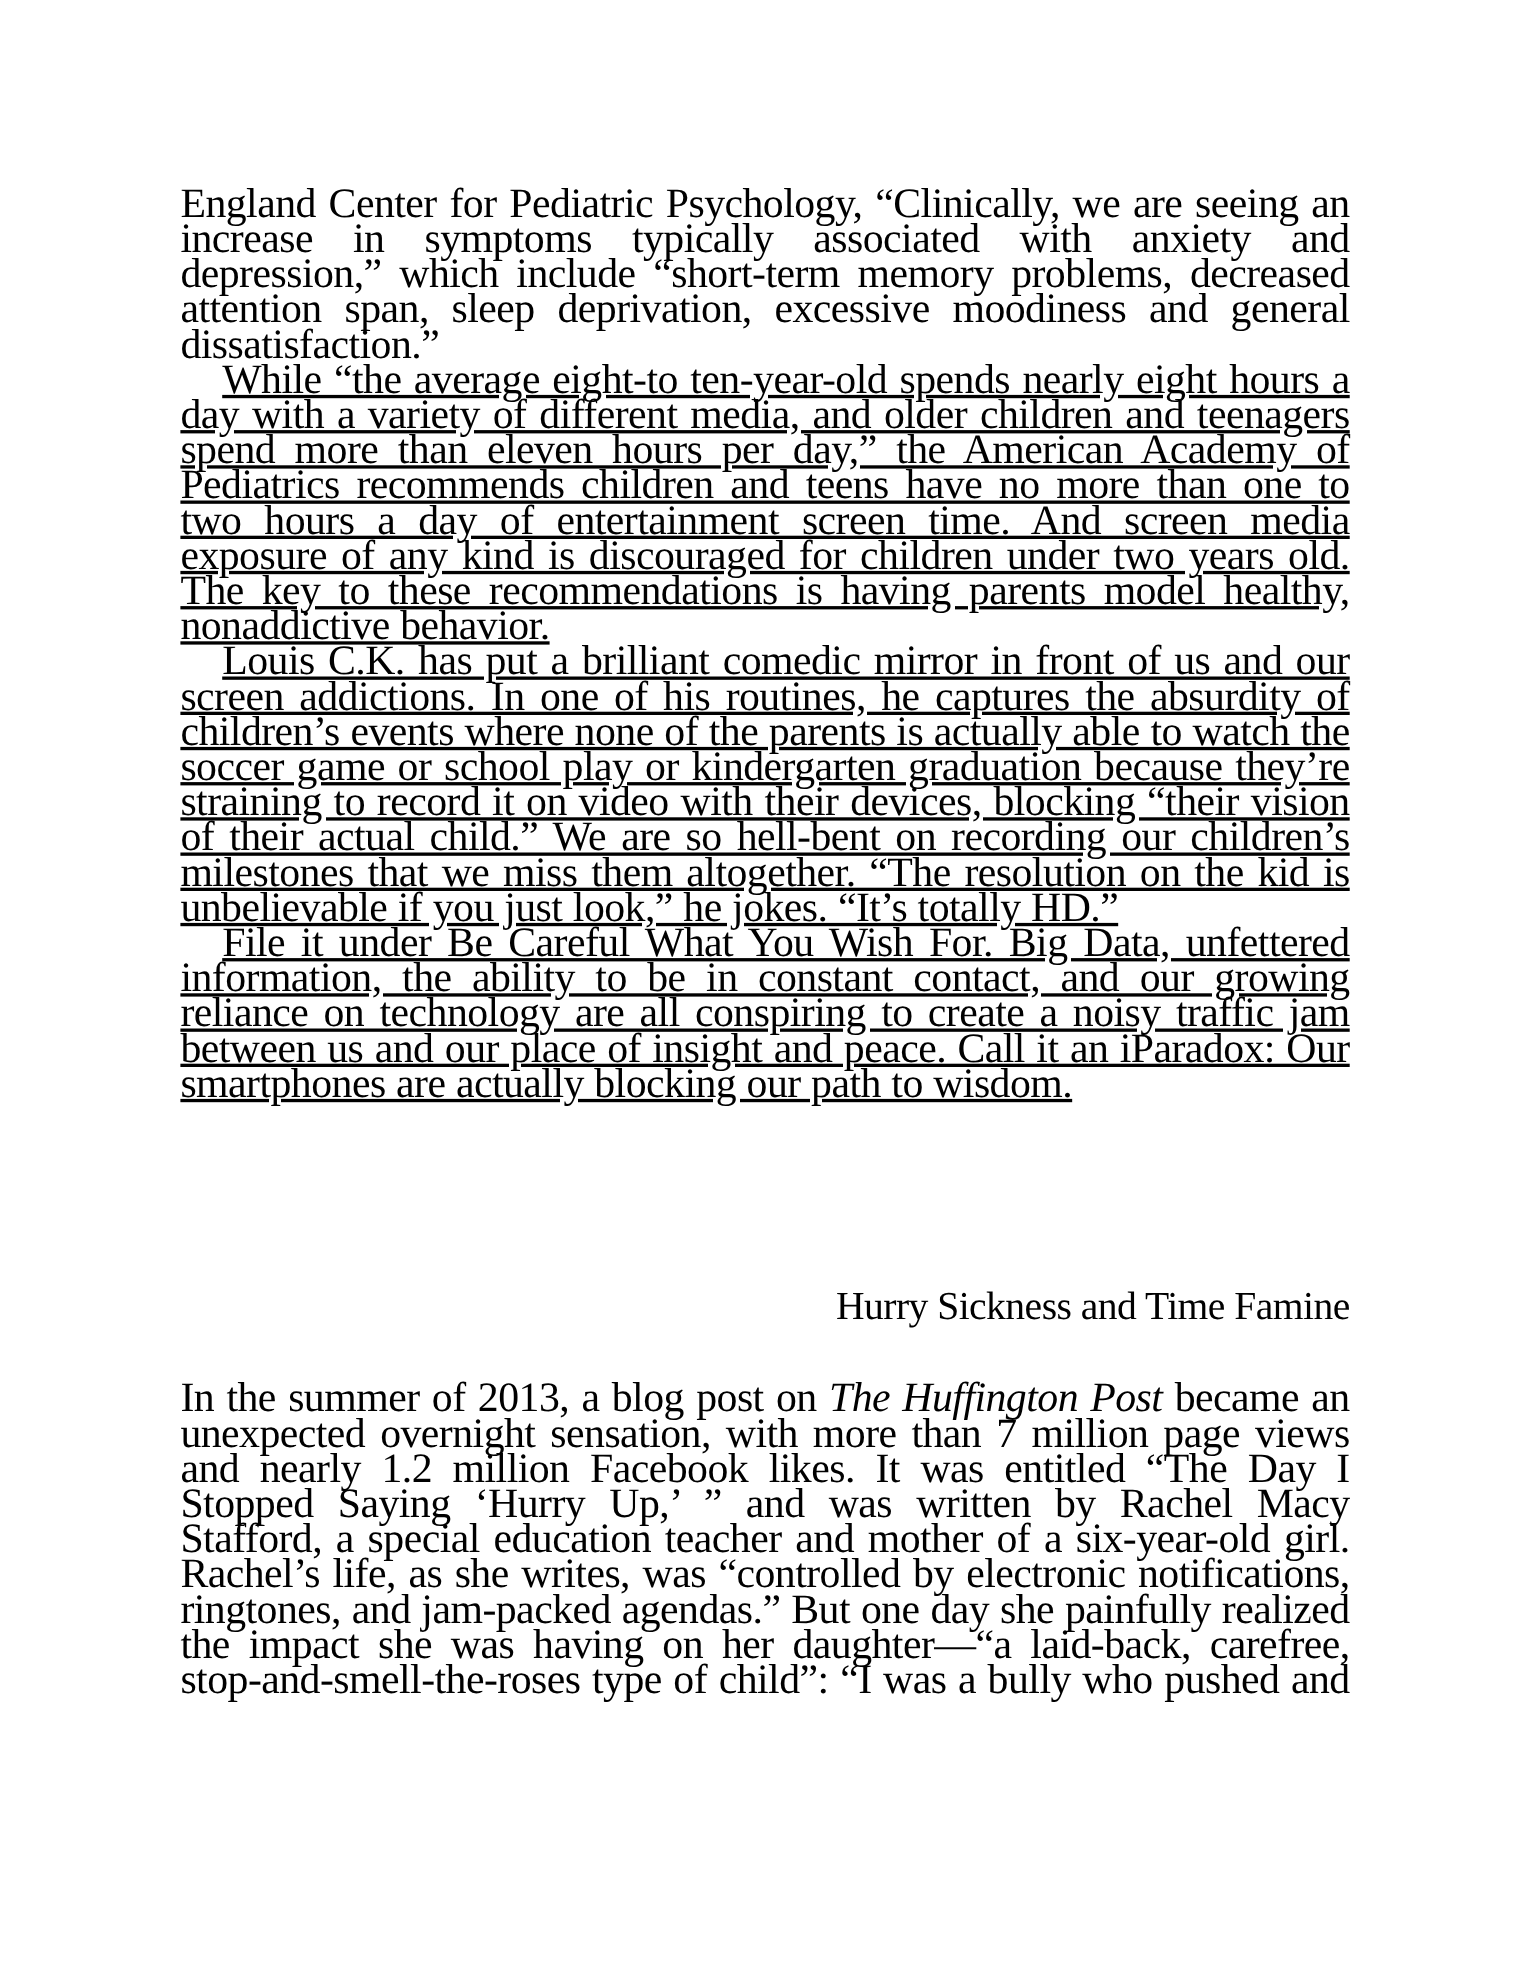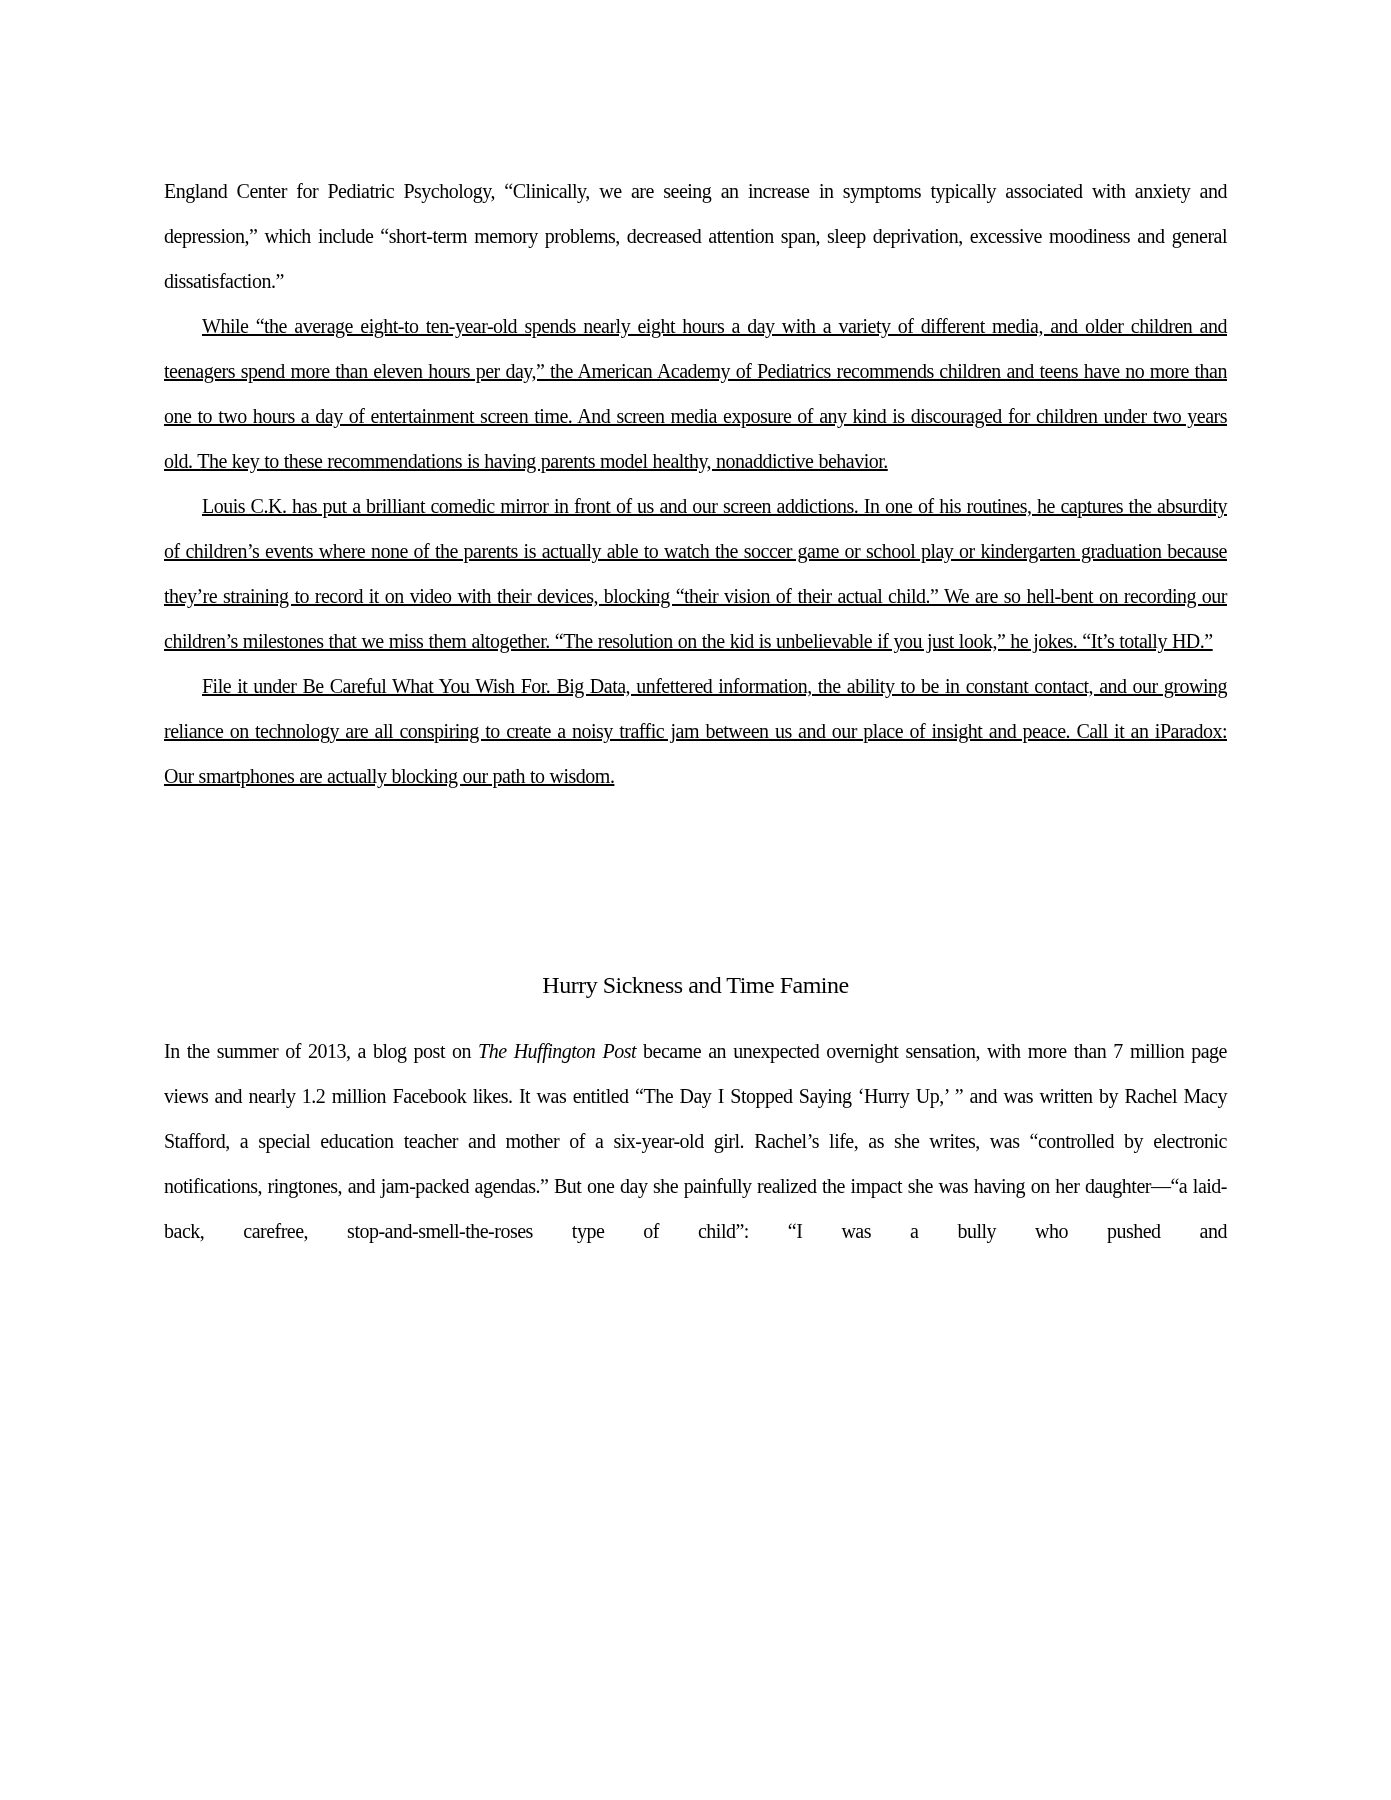--- a/index.html
+++ b/index.html
@@ -16,47 +16,47 @@
   }
   .text-column {
     position: absolute;
     left: 164px;
     top: 169px;
     width: 1063px;
   }
   .body-para {
     margin: 0;
     font-family: "Liberation Serif", "DejaVu Serif", serif;
-    font-size: 20px;
-    line-height: 45px;
+    font-size: 38px;
+    line-height: 32px;
     color: #000000;
     text-align: justify;
     letter-spacing: -0.5px;
     word-spacing: 0.5px;
   }
   .body-para em {
     font-style: italic;
   }
   .indent {
     text-indent: 38px;
     text-decoration: underline;
   }
   
   .continues {
     text-align-last: justify;
     margin-top: 12px;
   }
   .section-heading {
-    margin: 166px 0 24px 0;
+    margin: 166px 0 48px 0;
     font-family: "Liberation Serif", "DejaVu Serif", serif;
-    font-size: 24px;
+    font-size: 36px;
     line-height: 40px;
     font-weight: 400;
     color: #000000;
-    text-align: center;
+    text-align: right;
     letter-spacing: -0.5px;
   }
 </style>
 </head>
 <body>
 
 <div class="page">
   <main class="text-column">
     <p class="body-para"><span>England Center for Pediatric Psychology, “Clinically, we are seeing an increase in symptoms typically associated with anxiety and depression,” which include “short-term memory problems, decreased attention span, sleep deprivation, excessive moodiness and general dissatisfaction.”</span></p>
     <p class="body-para indent"><span>While “the average eight-to ten-year-old spends nearly eight hours a day with a variety of different media, and older children and teenagers spend more than eleven hours per day,” the American Academy of Pediatrics recommends children and teens have no more than one to two hours a day of entertainment screen time. And screen media exposure of any kind is discouraged for children under two years old. The key to these recommendations is having parents model healthy, nonaddictive behavior.</span></p>

